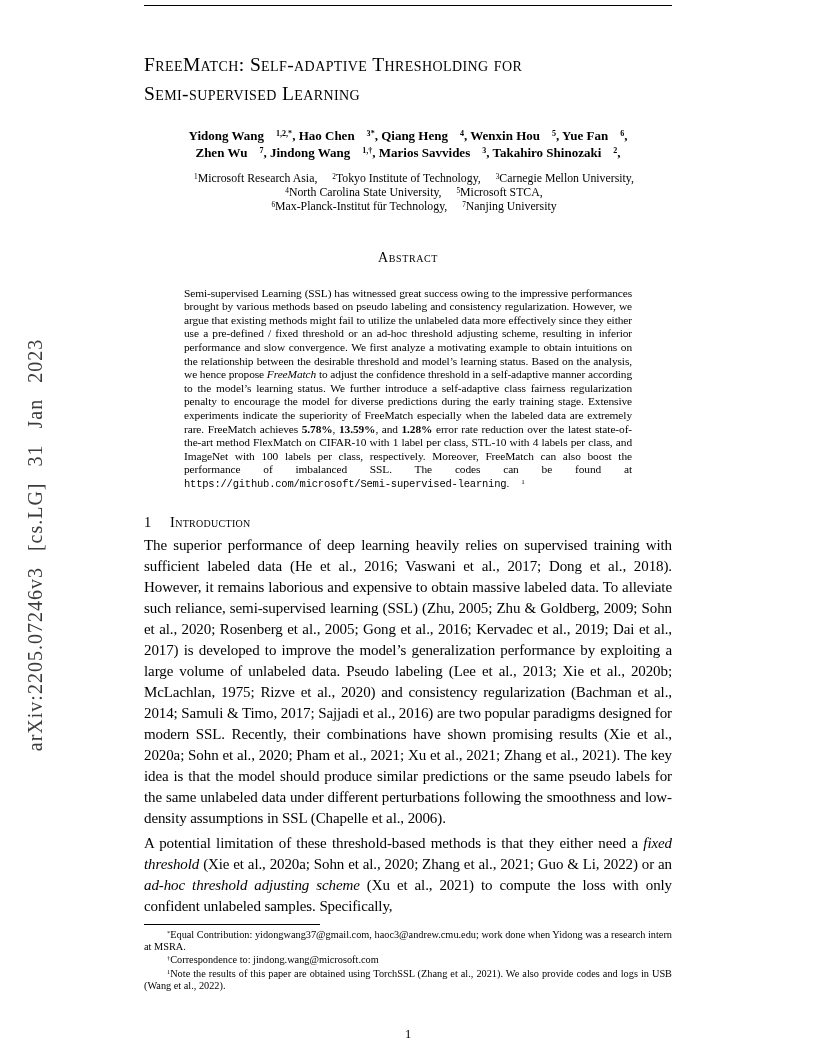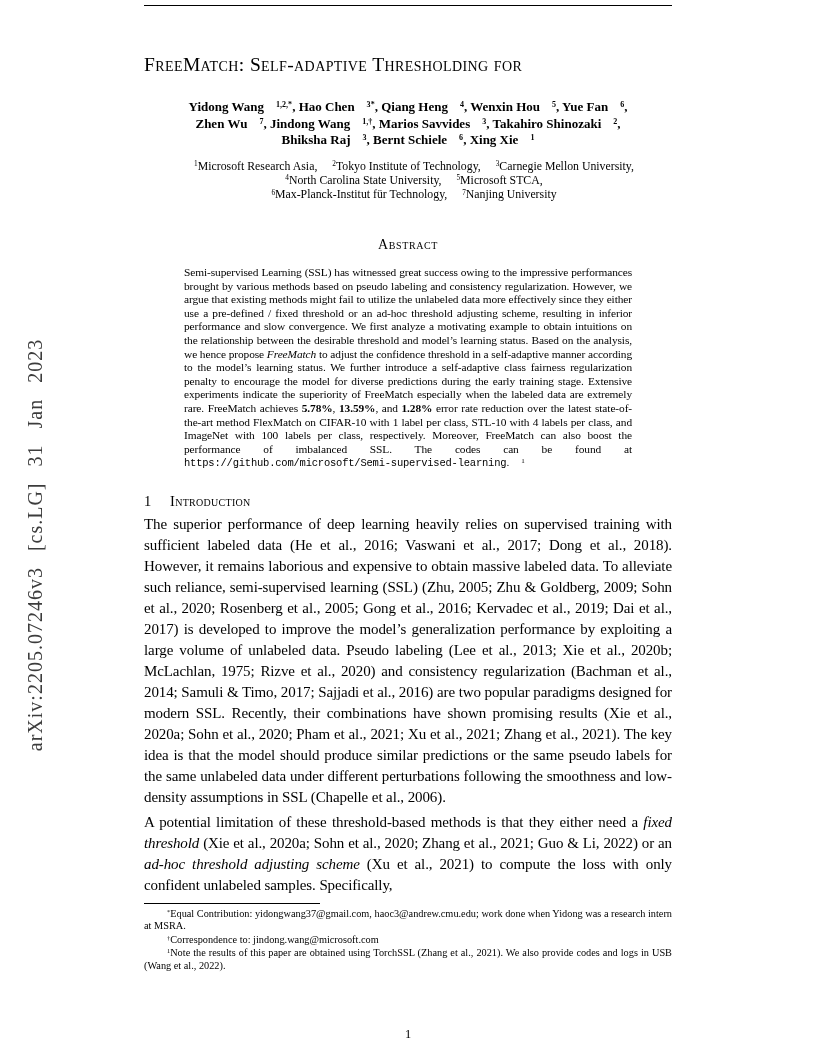--- a/index.html
+++ b/index.html
@@ -53,21 +53,21 @@
   }
   .abstract-heading {
     margin-top: 36px;
     text-align: center;
     font-variant: small-caps;
     font-weight: normal;
     font-size: 14px;
     letter-spacing: 0.6px;
   }
   .abstract-body {
-    margin-top: 13px;
+    margin-top: 21px;
     padding: 0 40px;
     font-size: 11.4px;
     line-height: 13.6px;
     letter-spacing: -0.1px;
     text-align: justify;
   }
   .section-heading {
     margin-top: 22px;
     font-size: 14.5px;
     font-weight: normal;
@@ -138,26 +138,26 @@
 <div class="page">
 
   <div class="watermark">arXiv:2205.07246v3 [cs.LG] 31 Jan 2023</div>
 
   <div class="content">
 
     <div class="header-rule"></div>
 
     <h1 class="title">
       <span class="title-line">FreeMatch: Self-adaptive Thresholding for</span>
+      <span class="title-line">Semi-supervised Learning</span>
     </h1>
 
     <div class="authors">
       <div class="author-line"><span>Yidong Wang</span><sup>1,2,*</sup><span>, </span><span>Hao Chen</span><sup>3*</sup><span>, </span><span>Qiang Heng</span><sup>4</sup><span>, </span><span>Wenxin Hou</span><sup>5</sup><span>, </span><span>Yue Fan</span><sup>6</sup><span>,</span></div>
       <div class="author-line"><span>Zhen Wu</span><sup>7</sup><span>, </span><span>Jindong Wang</span><sup>1,†</sup><span>, </span><span>Marios Savvides</span><sup>3</sup><span>, </span><span>Takahiro Shinozaki</span><sup>2</sup><span>,</span></div>
-      <div class="author-line"><span>Bhiksha Raj</span><sup>3</sup><span>, </span><span>Bernt Schiele</span><sup>6</sup><span>, </span><span>Xing Xie</span><sup>1</sup></div>
     </div>
 
     <div class="affiliations">
       <div class="affil-line"><sup>1</sup><span>Microsoft Research Asia, </span><sup>2</sup><span>Tokyo Institute of Technology, </span><sup>3</sup><span>Carnegie Mellon University,</span></div>
       <div class="affil-line"><sup>4</sup><span>North Carolina State University, </span><sup>5</sup><span>Microsoft STCA,</span></div>
       <div class="affil-line"><sup>6</sup><span>Max-Planck-Institut für Technology, </span><sup>7</sup><span>Nanjing University</span></div>
     </div>
 
     <div class="abstract-heading">Abstract</div>
 

